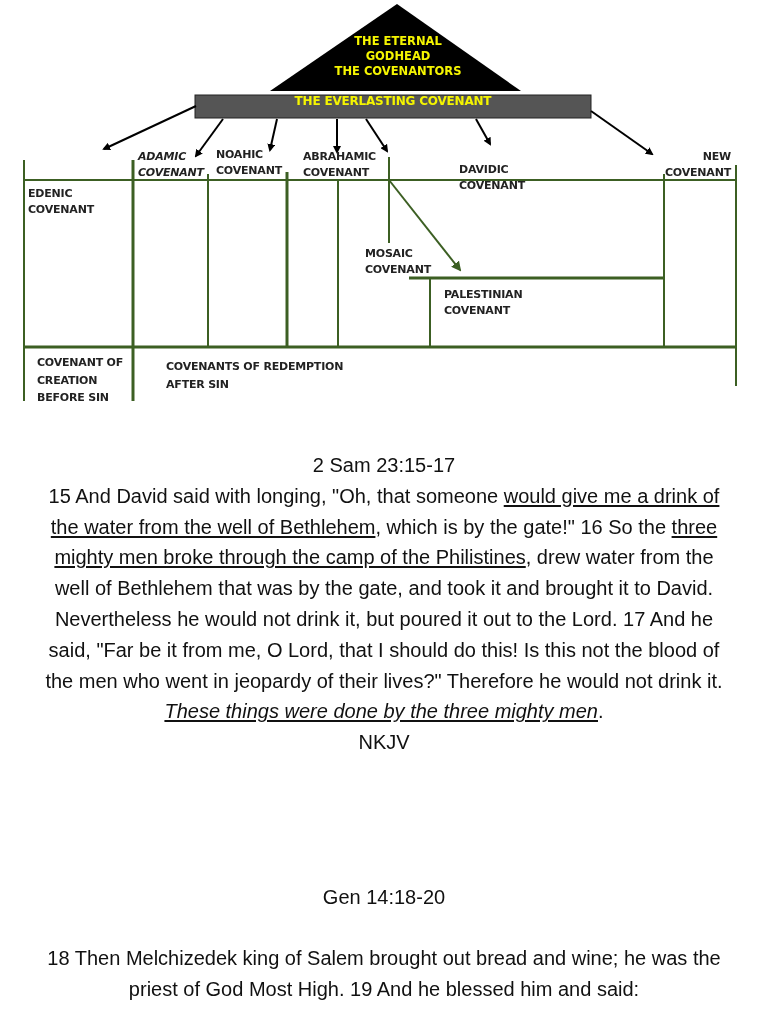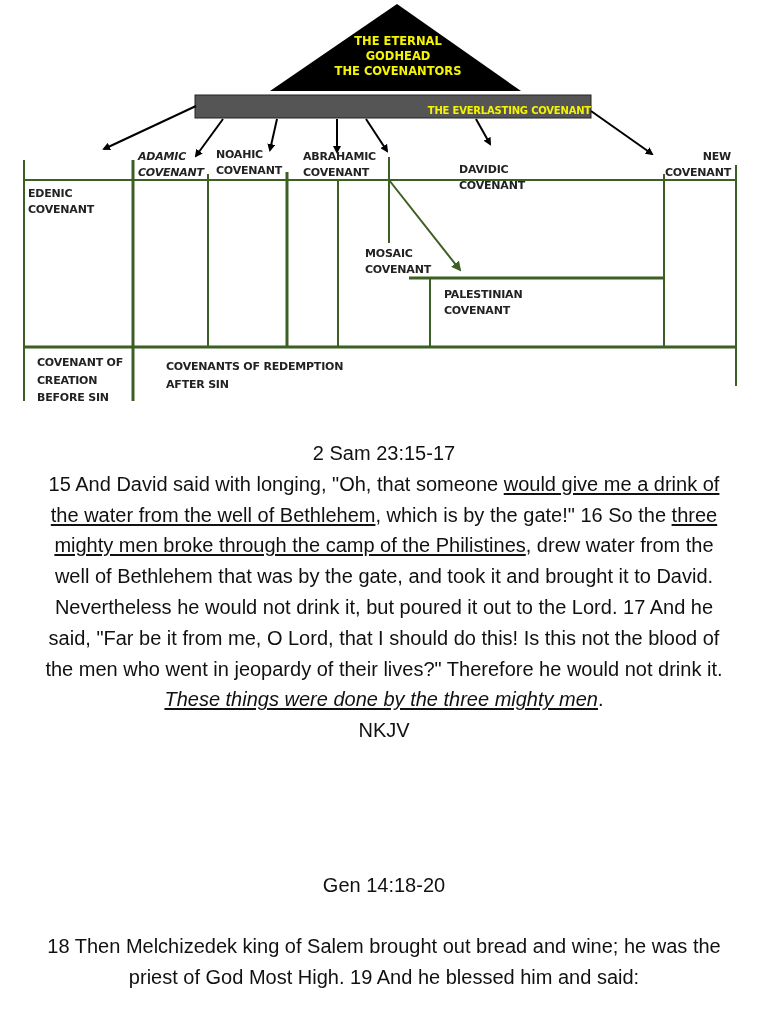--- a/index.html
+++ b/index.html
@@ -1,21 +1,21 @@
 <!DOCTYPE html>
 <html><head>
 <meta charset="utf-8">
 <style>
   html, body { margin: 0; padding: 0; background: #ffffff; }
   body { width: 768px; height: 1024px; position: relative; overflow: hidden; font-family: "DejaVu Sans", "Liberation Sans", sans-serif; }
   #diagram { position: absolute; left: 0; top: 0; width: 641px; height: 410px; }
   .lbl { position: absolute; font-family: "DejaVu Sans", sans-serif; font-size: 11px; font-weight: bold; color: #222; line-height: 16px; white-space: nowrap; letter-spacing: -0.2px; }
   .tri-text { position: absolute; left: 300px; width: 196px; top: 34px; text-align: center; color: #f5f500; font-size: 11.5px; font-weight: bold; line-height: 15px; font-family: "DejaVu Sans", sans-serif; }
-  .bar-text { position: absolute; left: 195px; width: 396px; top: 103px; text-align: right; color: #f5f500; font-size: 10px; font-weight: bold; line-height: 16px; font-family: "DejaVu Sans", sans-serif; letter-spacing: -0.2px; }
-  .passage { position: absolute; left: 40px; width: 688px; text-align: center; font-family: "Liberation Sans", sans-serif; font-size: 20px; line-height: 30.8px; color: #111; }
+  .bar-text { position: absolute; left: 195px; width: 396px; top: 93px; text-align: center; color: #f5f500; font-size: 12px; font-weight: bold; line-height: 16px; font-family: "DejaVu Sans", sans-serif; letter-spacing: -0.2px; }
+  .passage { position: absolute; left: 40px; width: 688px; text-align: center; font-family: "Liberation Sans", sans-serif; font-size: 20px; line-height: 30.8px; color: #111; margin-top: 12px; }
   .u { text-decoration: underline; text-underline-offset: 2px; }
   .i { font-style: italic; }
 </style>
 </head>
 <body>
 
 <div id="diagram">
   <svg width="768" height="410" style="position:absolute;left:0;top:0;">
     <defs>
       <marker id="ab" markerWidth="8" markerHeight="8" refX="6" refY="4" orient="auto" markerUnits="userSpaceOnUse">

